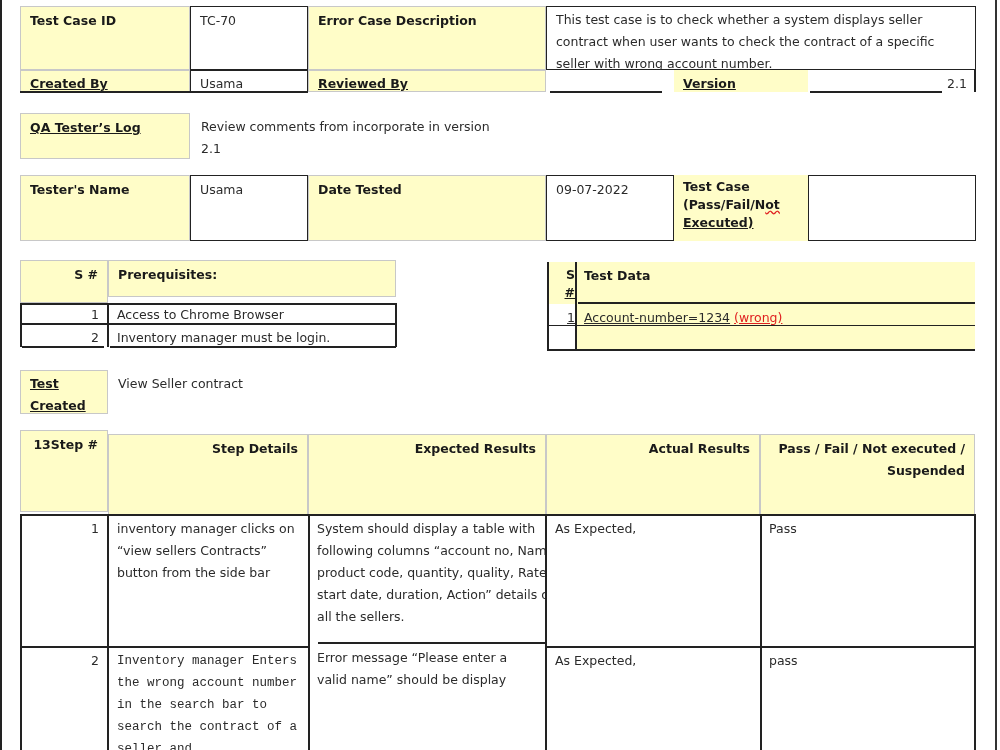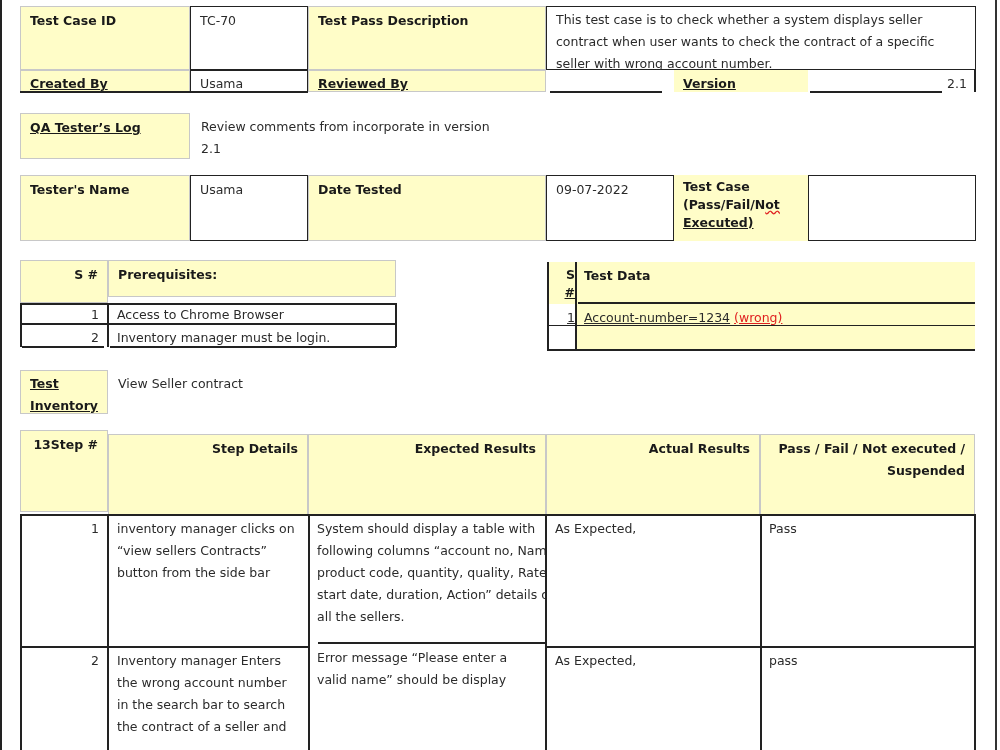--- a/index.html
+++ b/index.html
@@ -25,21 +25,21 @@
 </style>
 </head>
 <body>
 
 <div class="page-edge-left"></div>
 <div class="page-edge-right"></div>
 
 <div>
   <div class="cell y bg b" style="left:20px;top:6px;width:170px;height:64px;">Test Case ID</div>
   <div class="cell w bd" style="left:190px;top:6px;width:118px;height:64px;">TC-70</div>
-  <div class="cell y bg b" style="left:308px;top:6px;width:238px;height:64px;">Test Pass Description</div>
+  <div class="cell y bg b" style="left:308px;top:6px;width:238px;height:64px;">Error Case Description</div>
   <div class="cell w bd" style="left:546px;top:6px;width:430px;height:64px;line-height:22px;padding-top:2px;"><span>This test case is to check whether a system displays seller contract when user wants to check the contract of a specific seller with wrong account number.</span></div>
 
   <div class="cell y bg b u" style="left:20px;top:70px;width:170px;height:22px;line-height:26px;padding-top:0;">Created By</div>
   <div class="cell w" style="left:190px;top:70px;width:118px;height:22px;line-height:26px;padding-top:0;border-left:1.5px solid #222;border-right:1.5px solid #222;border-top:1.5px solid #222;">Usama</div>
   <div class="cell y bg b u" style="left:308px;top:70px;width:238px;height:22px;line-height:26px;padding-top:0;">Reviewed By</div>
   <div class="cell w" style="left:546px;top:70px;width:128px;height:22px;"></div>
   <div class="cell y b u" style="left:674px;top:70px;width:134px;height:22px;line-height:28px;padding-top:0;">Version</div>
   <div class="cell w center" style="left:808px;top:70px;width:168px;height:22px;line-height:28px;padding-top:0;">2.1</div>
   <div class="hline" style="left:20px;top:91px;width:170px;"></div>
   <div class="hline" style="left:190px;top:91px;width:118px;"></div>
@@ -96,40 +96,40 @@
   <div class="cell w" style="left:547px;top:326px;width:28px;height:23px;"></div>
   <div class="cell y" style="left:575px;top:326px;width:400px;height:23px;"></div>
   <div class="hline" style="left:547px;top:349px;width:428px;"></div>
   <div class="vline" style="left:547px;top:262px;height:88px;"></div>
   <div class="vline" style="left:575px;top:262px;height:88px;"></div>
 </div>
 
 <div>
   <div class="cell y bg b u" style="left:20px;top:370px;width:88px;height:44px;line-height:22px;padding-top:2px;">
     <div>Test</div>
-    <div>Inventory</div>
+    <div>Created</div>
   </div>
   <div class="cell" style="left:109px;top:370px;width:300px;height:30px;">View Seller contract</div>
 </div>
 
 <div>
   <div class="cell y bg b center" style="left:20px;top:430px;width:88px;height:82px;">13Step #</div>
   <div class="cell y bg b center" style="left:108px;top:434px;width:200px;height:82px;">Step Details</div>
   <div class="cell y bg b center" style="left:308px;top:434px;width:238px;height:82px;">Expected Results</div>
   <div class="cell y bg b center" style="left:546px;top:434px;width:214px;height:82px;">Actual Results</div>
   <div class="cell y bg b center" style="left:760px;top:434px;width:215px;height:82px;">Pass / Fail / Not executed / Suspended</div>
 
   <div class="cell w center" style="left:20px;top:515px;width:88px;height:132px;">1</div>
   <div class="cell w" style="left:108px;top:515px;width:200px;height:132px;">inventory manager clicks on “view sellers Contracts” button from the side bar</div>
   <div class="cell w" style="left:308px;top:515px;width:270px;height:128px;">System should display a table with following columns “account no, Name, product code, quantity, quality, Rate, start date, duration, Action” details of all the sellers.</div>
   <div class="cell w" style="left:546px;top:515px;width:214px;height:132px;">As Expected,</div>
   <div class="cell w" style="left:760px;top:515px;width:215px;height:132px;">Pass</div>
 
   <div class="cell w center" style="left:20px;top:647px;width:88px;height:103px;">2</div>
-  <div class="cell w" style="left:108px;top:647px;width:200px;height:103px;">Inventory manager Enters the wrong account number in the search bar to search the contract of a seller and</div>
+  <div class="cell w" style="left:108px;top:647px;width:200px;height:103px;font-family:Liberation Mono, monospace;">Inventory manager Enters the wrong account number in the search bar to search the contract of a seller and</div>
   <div class="cell w" style="left:308px;top:644px;width:238px;height:106px;">Error message “Please enter a valid name” should be display</div>
   <div class="cell w" style="left:546px;top:647px;width:214px;height:103px;">As Expected,</div>
   <div class="cell w" style="left:760px;top:647px;width:215px;height:103px;">pass</div>
 
   <div class="hline" style="left:20px;top:514px;width:956px;"></div>
   <div class="hline" style="left:20px;top:646px;width:288px;"></div>
   <div class="hline" style="left:318px;top:642px;width:228px;"></div>
   <div class="hline" style="left:546px;top:646px;width:430px;"></div>
   <div class="vline" style="left:20px;top:514px;height:236px;"></div>
   <div class="vline" style="left:107px;top:514px;height:236px;"></div>

